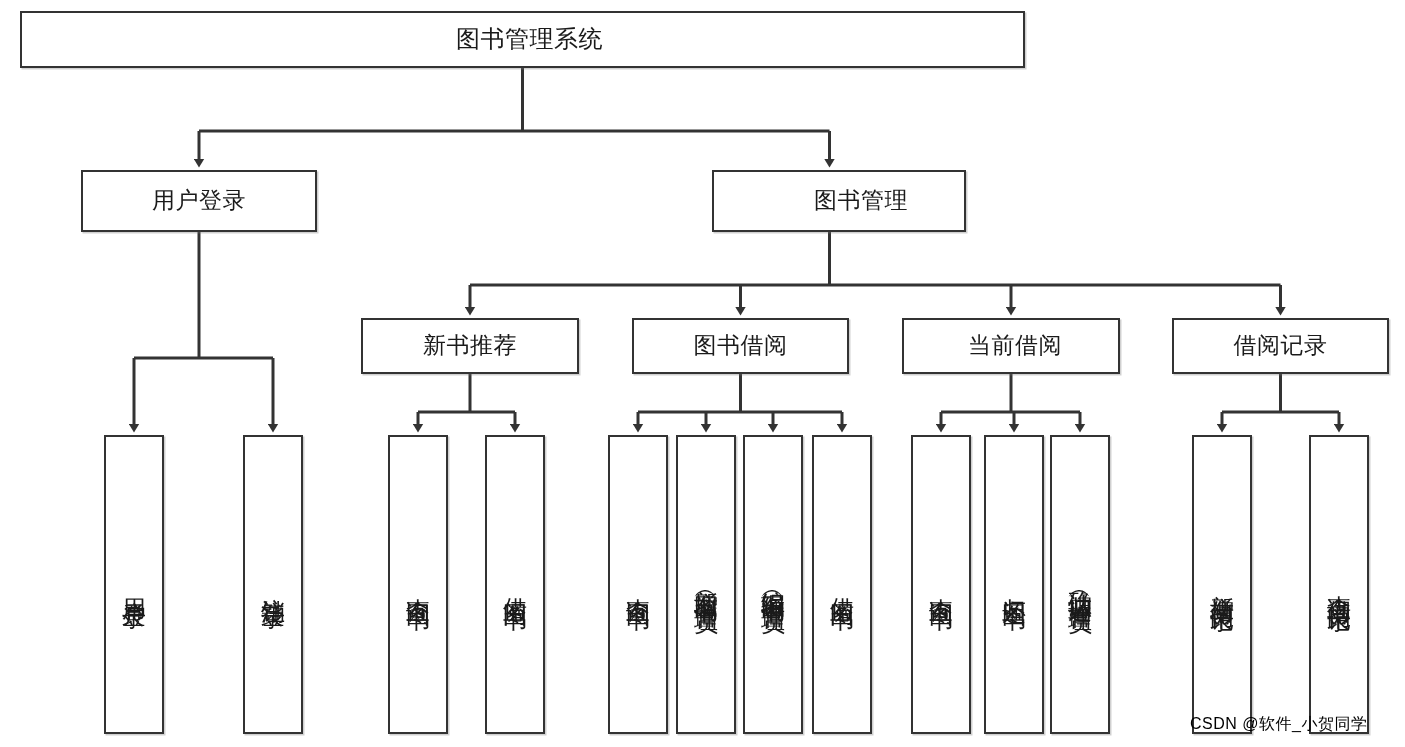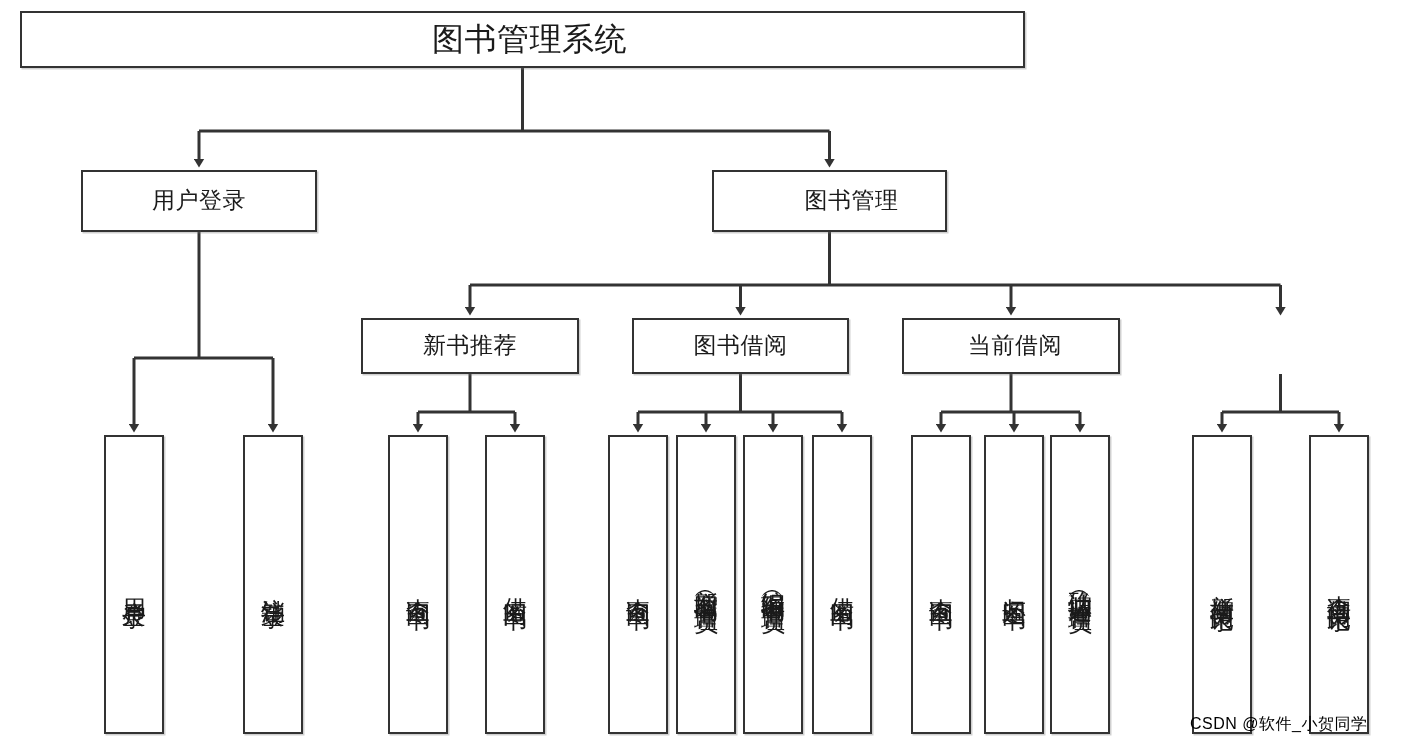--- a/index.html
+++ b/index.html
@@ -39,21 +39,21 @@
     color: #1a1a1a;
     letter-spacing: 0.5px;
     text-align: center;
     line-height: 1.18;
     white-space: nowrap;
   }
   .node.horiz .label {
     font-size: 23px;
   }
   .node.root .label {
-    font-size: 32px;
+    font-size: 24px;
     margin-left: 14px;
   }
   .node.vert {
     align-items: center;
     justify-content: center;
   }
   .node.vert .label {
     writing-mode: vertical-rl;
     text-orientation: upright;
     font-size: 24px;
@@ -119,32 +119,35 @@
       </g>
   </svg>
 
   <div class="node root horiz" id="n-root" style="left: 20px; top: 11px; width: 1005px; height: 57px;">
     <span class="label">图书管理系统</span>
   </div>
 
   <div class="node horiz" id="n-user-login" style="left: 81px; top: 170px; width: 236px; height: 62px;">
     <span class="label">用户登录</span>
   </div>
-  <div class="node horiz" id="n-book-manage" style="left: 712px; top: 170px; width: 235px; height: 62px; padding-left: 44px;">
+  <div class="node horiz" id="n-book-manage" style="left: 712px; top: 170px; width: 254px; height: 62px; padding-left: 44px;">
     <span class="label">图书管理</span>
   </div>
 
   <div class="node horiz" id="n-book-borrow" style="left: 632px; top: 318px; width: 217px; height: 56px;">
     <span class="label">图书借阅</span>
   </div>
   <div class="node horiz" id="n-new-book-recommend" style="left: 361px; top: 318px; width: 218px; height: 56px;">
     <span class="label">新书推荐</span>
   </div>
   <div class="node horiz" id="n-current-borrow" style="left: 902px; top: 318px; width: 218px; height: 56px; padding-left: 8px;">
     <span class="label">当前借阅</span>
+  </div>
+  <div class="node horiz" id="n-borrow-record" style="left: 1172px; top: 318px; width: 217px; height: 56px;">
+    <span class="label">借阅记录</span>
   </div>
 
   <div class="node vert" id="n-leaf-user-login" style="left: 104px; top: 435px; width: 60px; height: 299px;">
     <span class="label">用户登录</span>
   </div>
   <div class="node vert" id="n-leaf-logout" style="left: 243px; top: 435px; width: 60px; height: 299px;">
     <span class="label">注销登录</span>
   </div>
   <div class="node vert" id="n-leaf-query-book-1" style="left: 388px; top: 435px; width: 60px; height: 299px;">
     <span class="label">查询图书</span>

